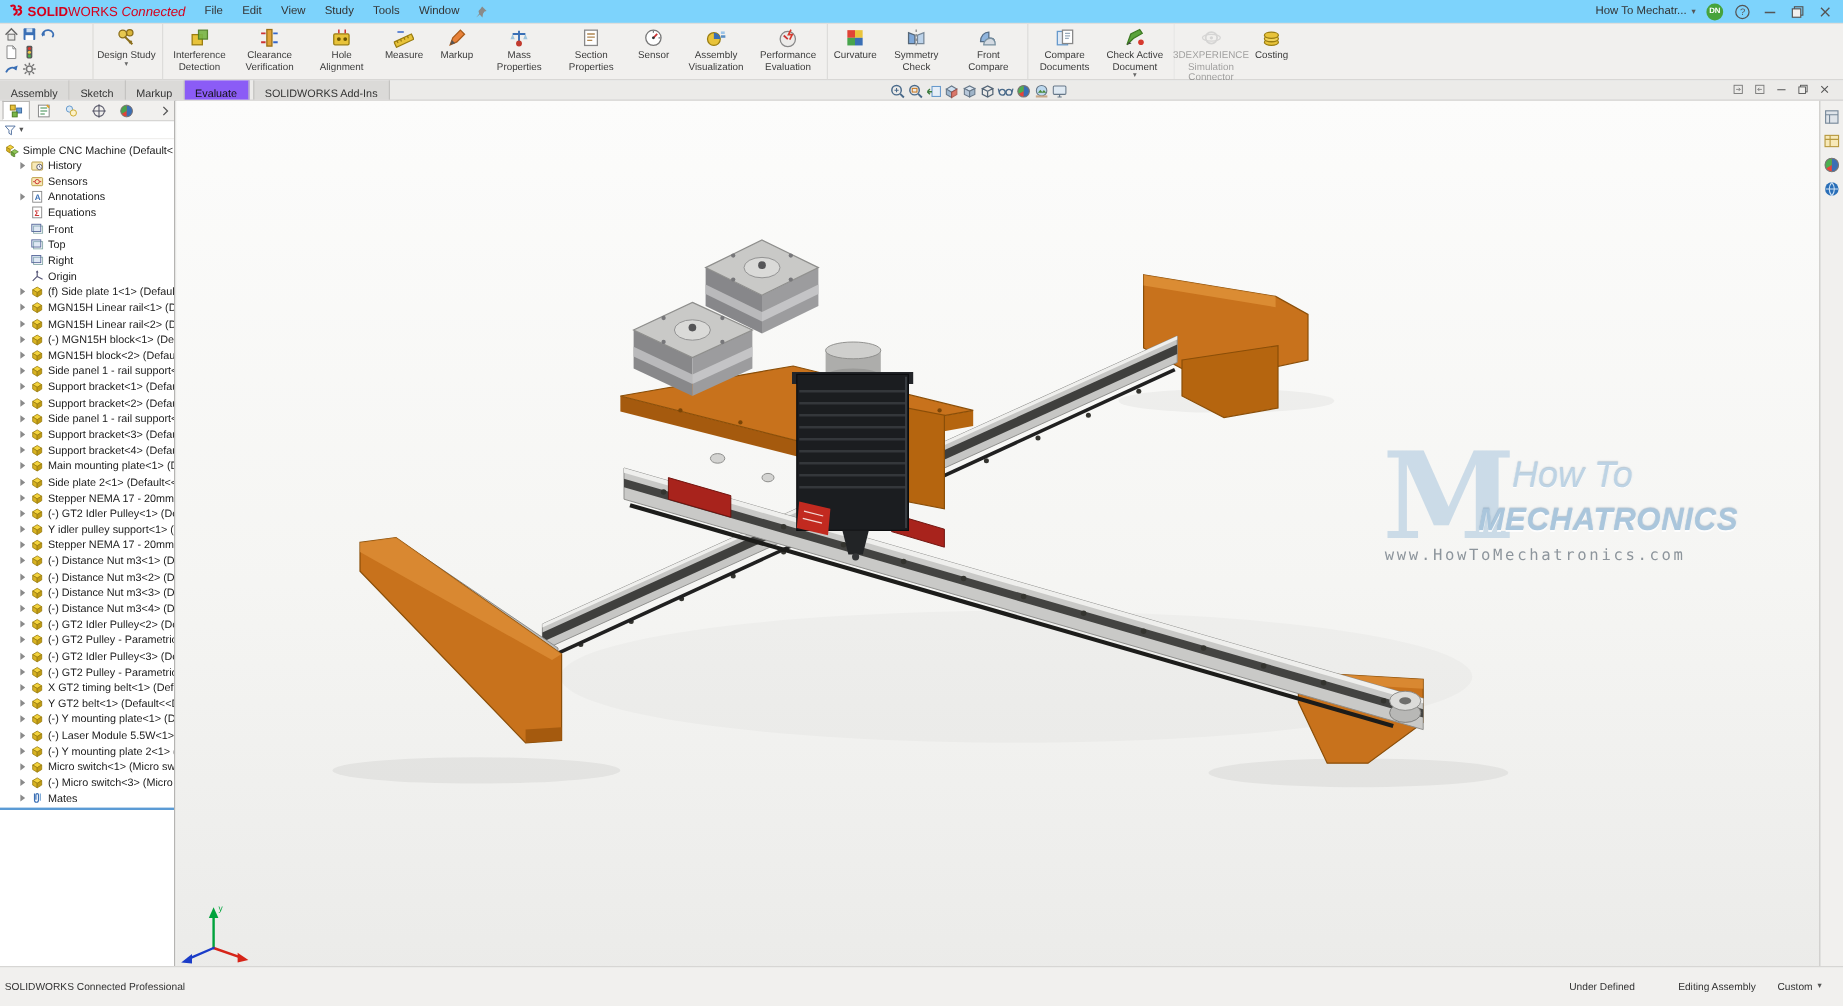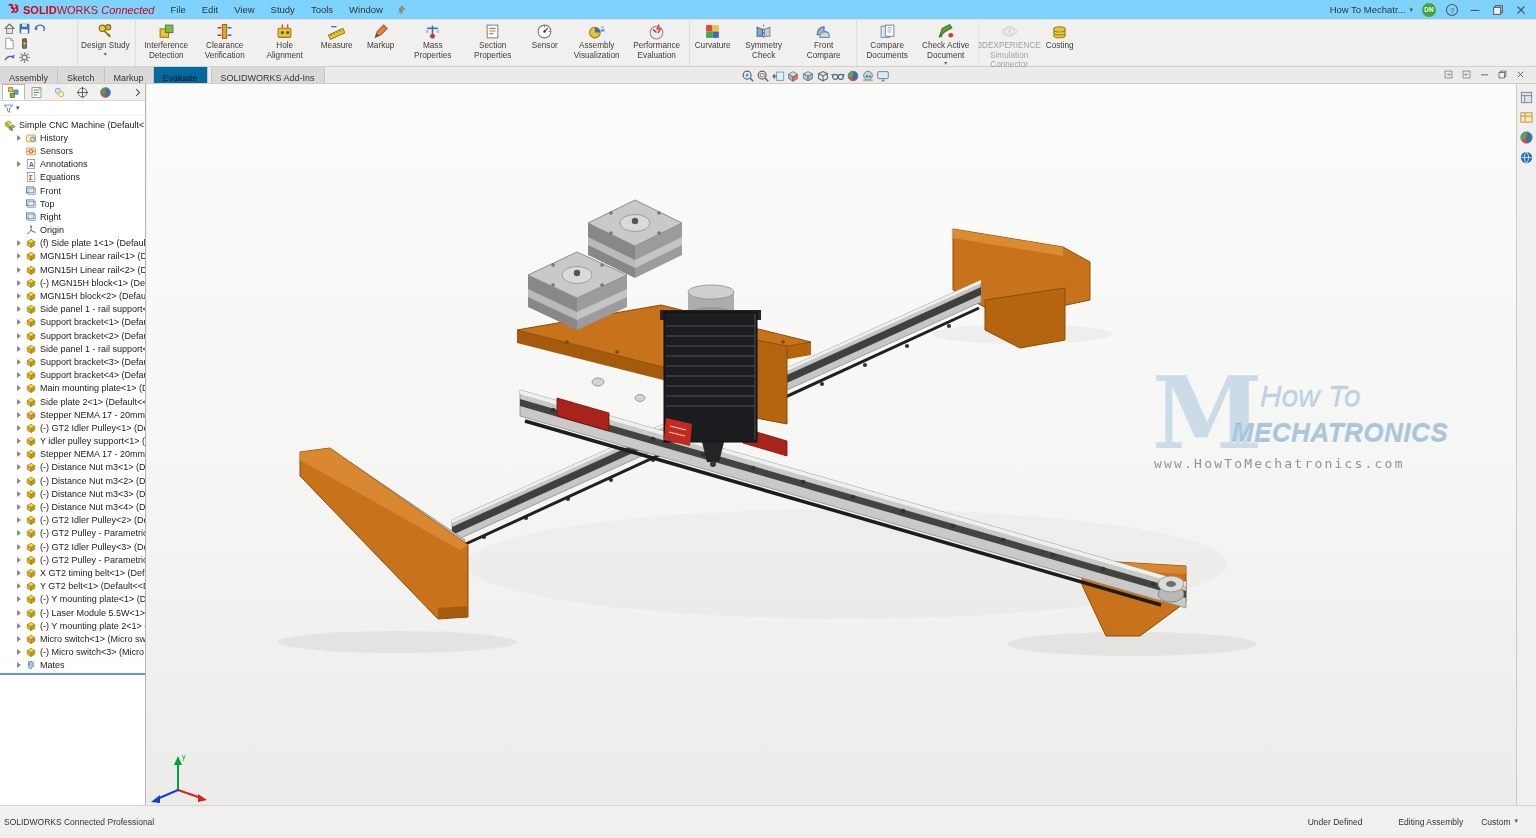--- a/index.html
+++ b/index.html
@@ -31,21 +31,21 @@
 .rbtn{min-width:44px;max-width:60px;padding:3px 3px 1px;display:flex;flex-direction:column;align-items:center;gap:1px;cursor:default}
 .rbtn.sep{border-left:1px solid #dddcda;margin-left:2px;padding-left:5px}
 .ric{width:17px;height:17px;flex:none}
 .rlbl{font-size:8.2px;line-height:1.18;text-align:center;color:#3c3c3c}
 .dd-caret{display:none;font-size:6px;color:#666;line-height:4px}
 .rbtn.dd .dd-caret{display:block}
 .rbtn.disabled{opacity:.45;filter:grayscale(1)}
 
 .tabrow{position:absolute;top:67px;left:0;right:0;height:17px;background:#eceBE9;background:#ecebe9;border-bottom:1px solid #cfcecc;display:flex;align-items:stretch}
 .tab{display:flex;align-items:flex-end;padding:0 9px;background:#dbdad8;border-right:1px solid #c4c3c1;font-size:9px;color:#333;cursor:default}
-.tab.active{background:#0369a1;color:#111}
+.tab.active{background:#8b5cf6;color:#111}
 .tab.addins{margin-left:3px;border-left:1px solid #c4c3c1}
 .headsup{position:absolute;left:741px;top:1px;height:15px;display:flex;align-items:center;gap:1px}
 .hu-ic{width:14px;height:14px;flex:none}
 .docctl{position:absolute;right:10px;top:2px;display:flex;align-items:center;gap:7px}
 .docctl .ic{width:11px;height:11px}
 
 .tree-panel{position:absolute;top:84px;left:0;width:146px;bottom:22px;background:#fff;border-right:1px solid #b5b4b2}
 .fm-tabs{height:17px;background:#f1f0ee;border-bottom:1px solid #d7d6d4;display:flex;align-items:center;padding-left:2px}
 .fm-tab{width:23px;height:16px;display:flex;align-items:center;justify-content:center;border:1px solid transparent}
 .fm-tab.active{background:#fff;border-color:#b9b8b6;border-bottom-color:#fff}

